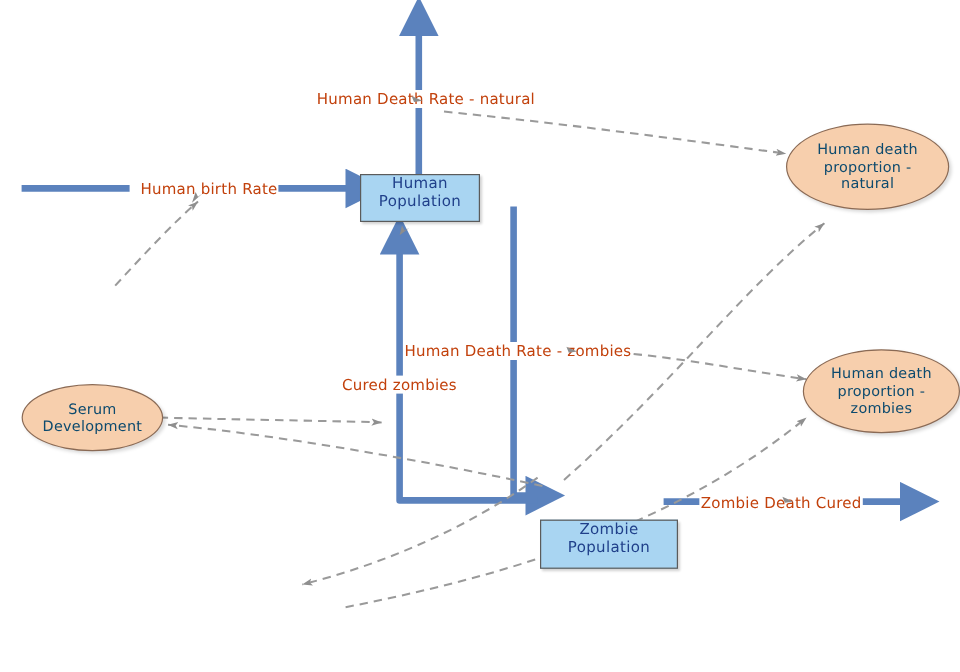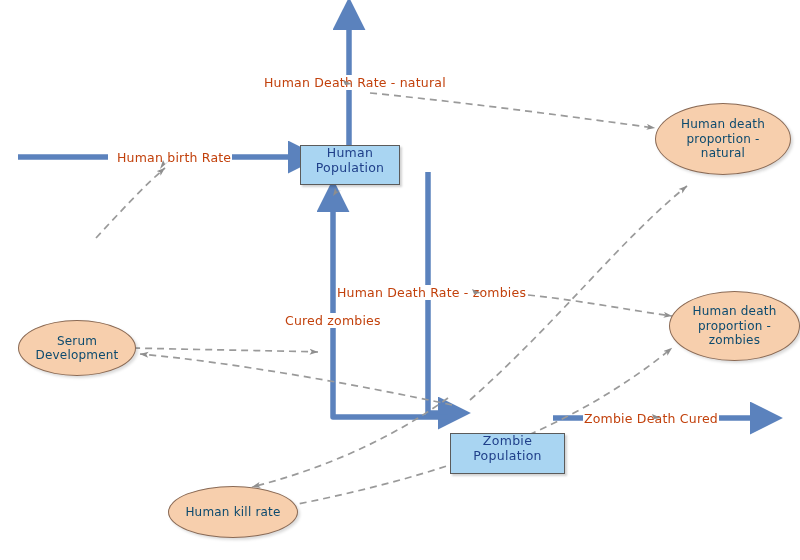--- a/index.html
+++ b/index.html
@@ -138,23 +138,20 @@
     <span>Zombie
 Population</span>
   </div>
 
 
   <div class="aux-ellipse" style="left:18px; top:320px; width:118px; height:56px;">
     <span>Serum
 Development</span>
   </div>
 
-  <div class="aux-ellipse" style="left:168px; top:486px; width:130px; height:52px;">
-    <span>Human kill rate</span>
-  </div>
 
   <div class="aux-ellipse" style="left:655px; top:103px; width:136px; height:72px;">
     <span>Human death
 proportion -
 natural</span>
   </div>
 
   <div class="aux-ellipse" style="left:669px; top:291px; width:131px; height:70px;">
     <span>Human death
 proportion -

